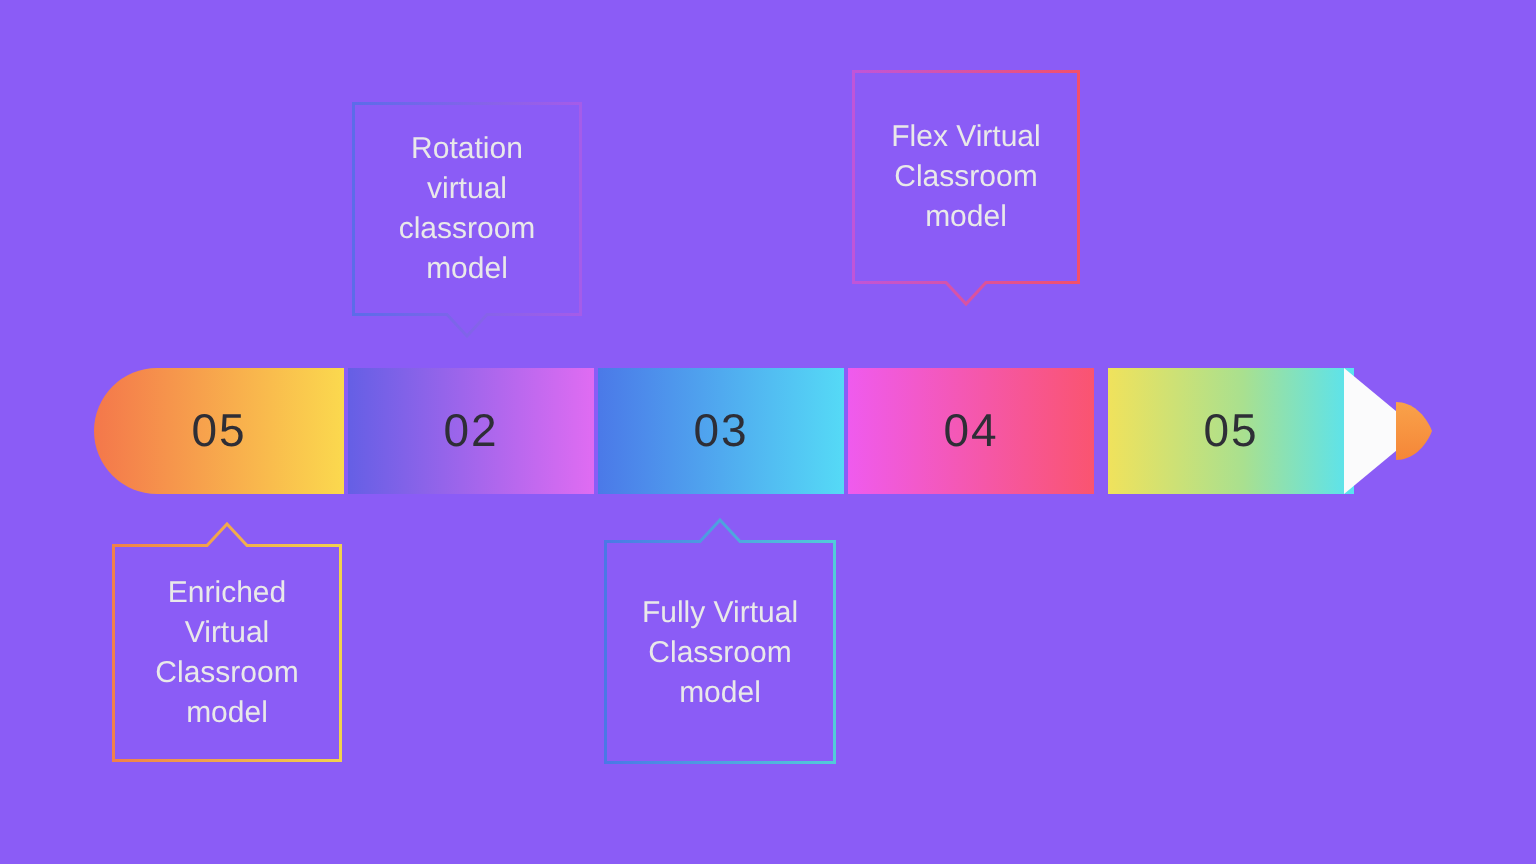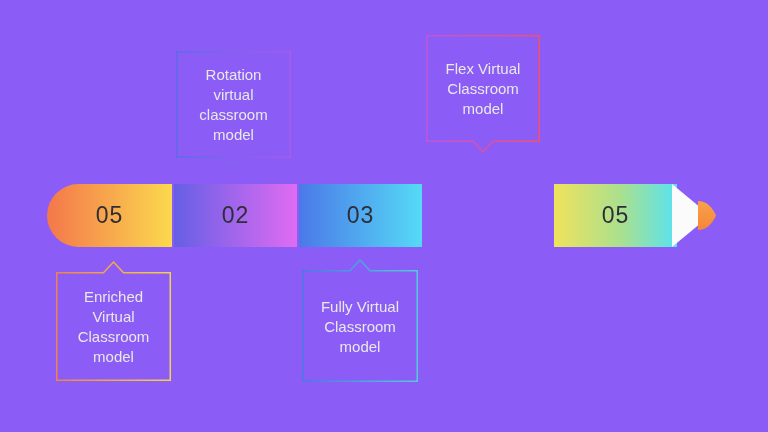--- a/index.html
+++ b/index.html
@@ -84,20 +84,23 @@
 
   <div class="segment seg-1">
     <span class="num">05</span>
   </div>
   <div class="segment seg-2">
     <span class="num">02</span>
   </div>
   <div class="segment seg-3">
     <span class="num">03</span>
   </div>
+  <div class="segment seg-4">
+    <span class="num">04</span>
+  </div>
   <div class="segment seg-5">
     <span class="num">05</span>
   </div>
 
   <svg class="pencil-tip" width="48" height="63" viewBox="0 0 48 63">
     <defs>
       <linearGradient id="g-lead" x1="0" y1="0" x2="0" y2="1">
         <stop offset="0" stop-color="#F9A24A"></stop>
           <stop offset="1" stop-color="#F58638"></stop>
       </linearGradient>

